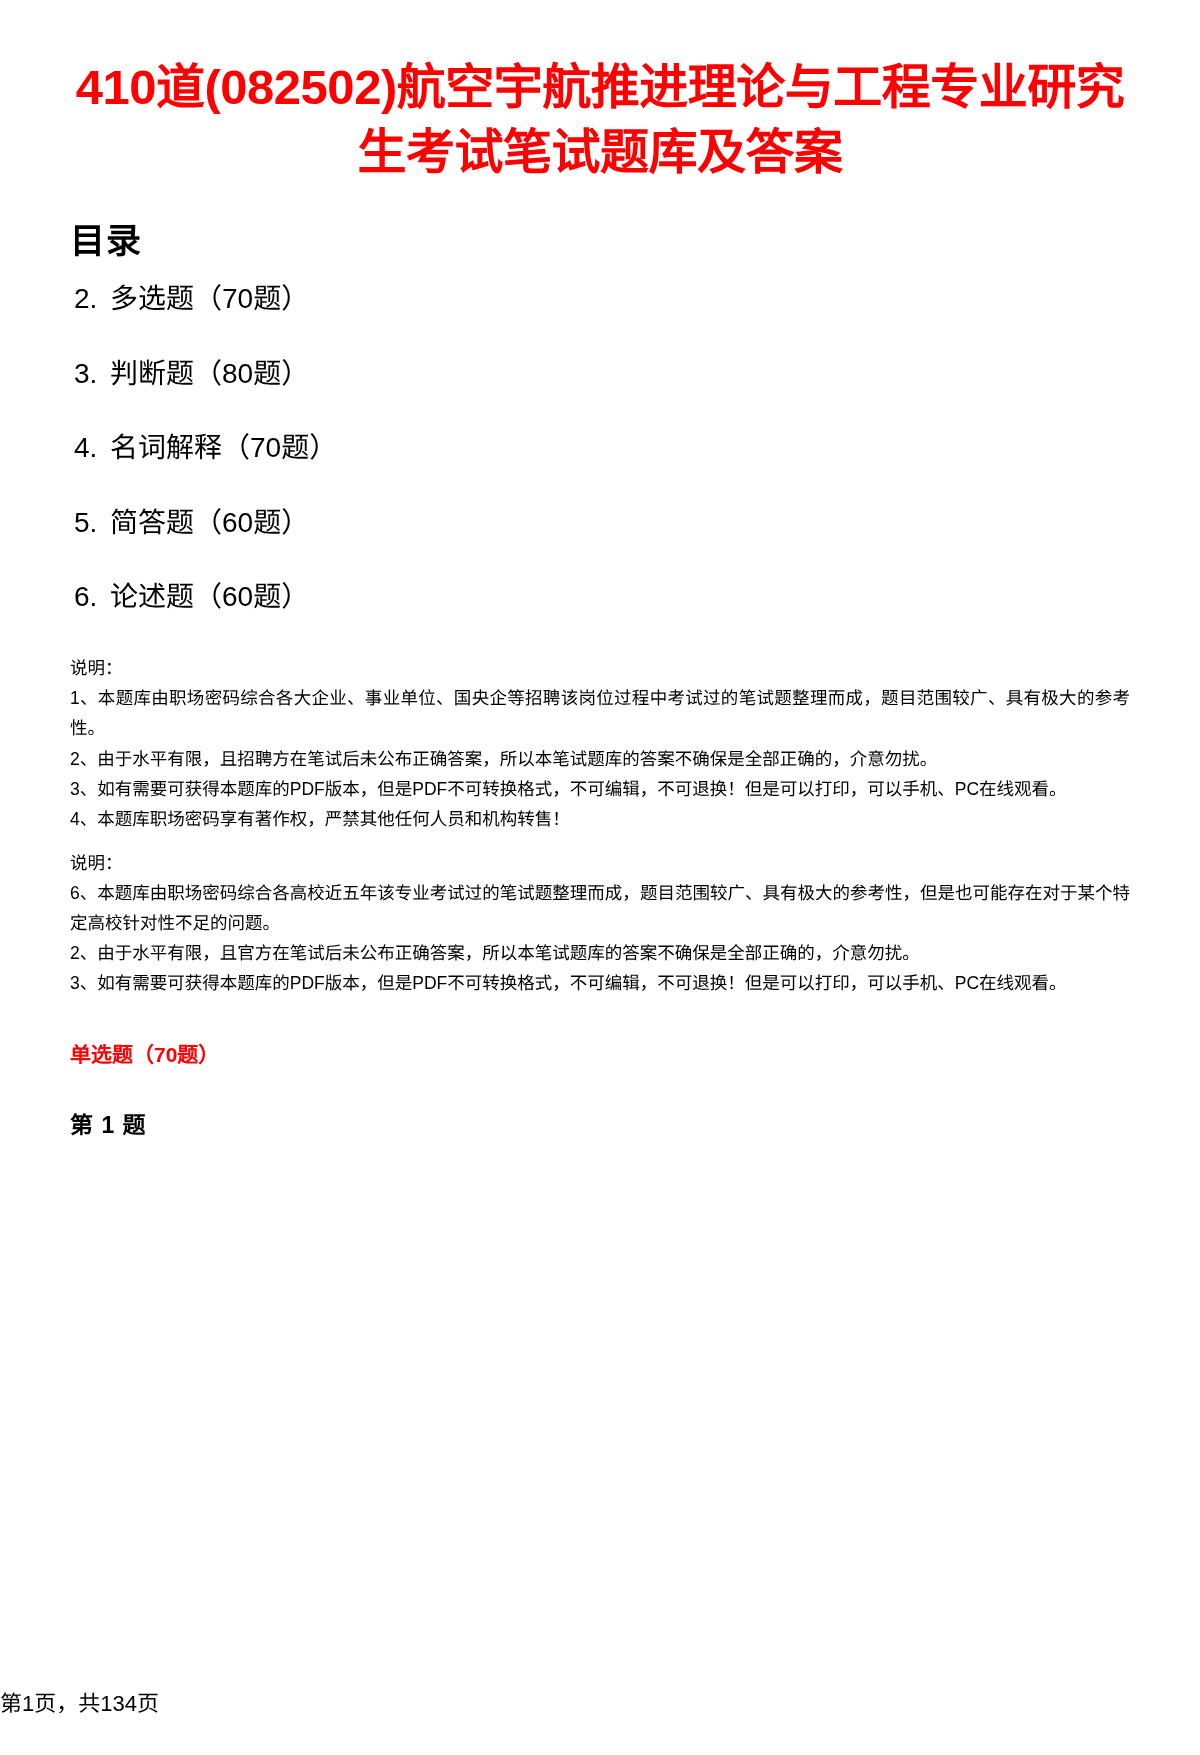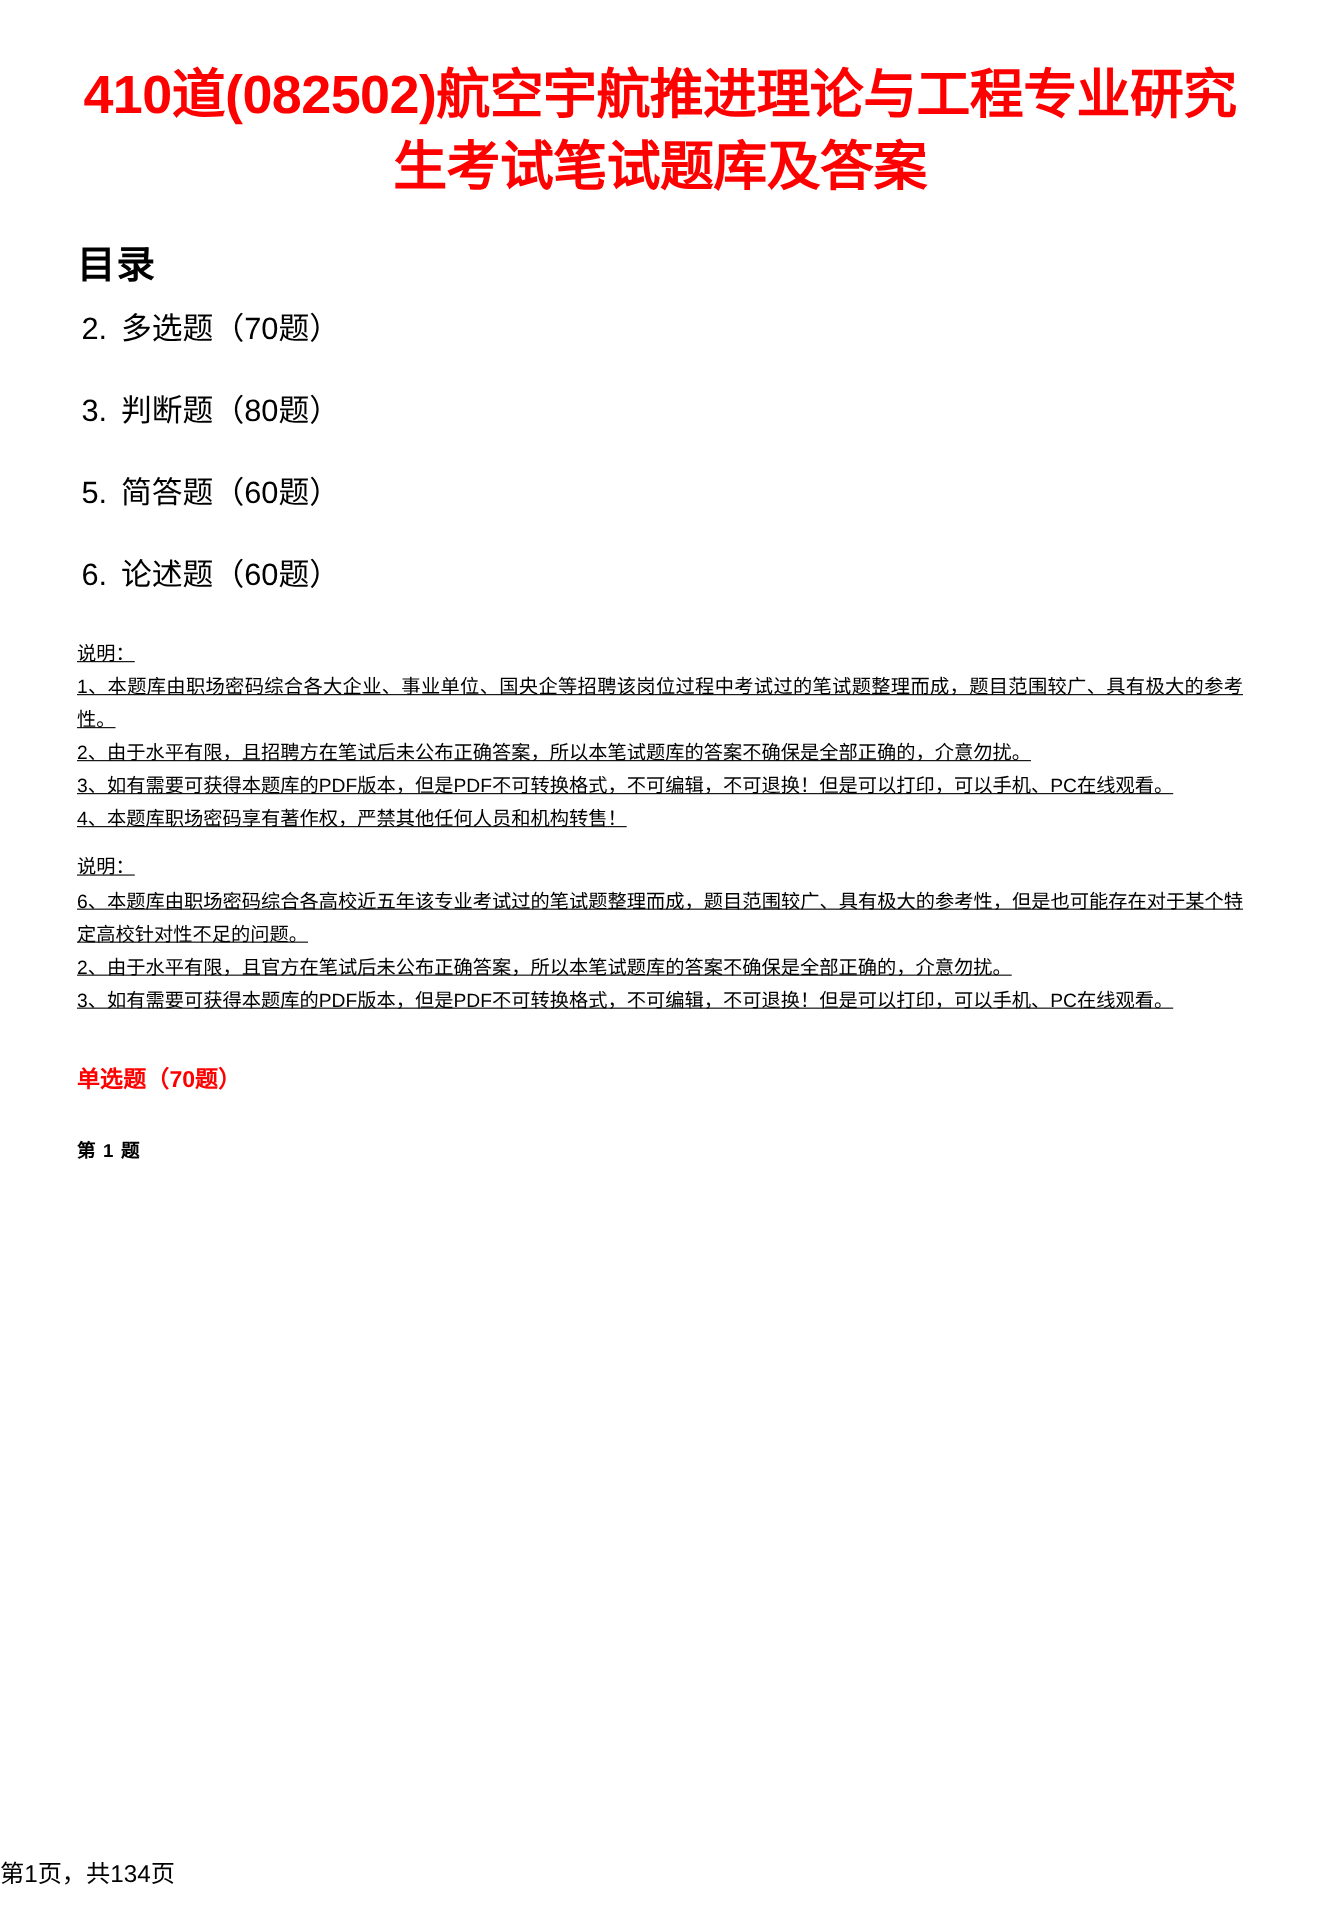--- a/index.html
+++ b/index.html
@@ -52,34 +52,33 @@
     min-width: 36px;
   }
   .notes {
     font-size: 17.5px;
     line-height: 1.72;
     margin: 14px 0 0 0;
   }
   .notes p {
     margin: 0;
     text-align: justify;
-    text-decoration: underline;
   }
   .notes .label {
     margin: 0;
   }
   .section-title {
     color: #ff0000;
     font-weight: bold;
     font-size: 21px;
     margin: 40px 0 0 0;
   }
   .question-no {
     font-weight: bold;
-    font-size: 17px;
+    font-size: 23px;
     margin: 38px 0 0 0;
     letter-spacing: 1px;
   }
   .footer {
     position: absolute;
     left: 0;
     right: 0;
     bottom: 38px;
     text-align: left;
     font-size: 22px;
@@ -93,20 +92,23 @@
   <h1 class="doc-title">410道(082502)航空宇航推进理论与工程专业研究生考试笔试题库及答案</h1>
 
   <h2 class="toc-heading">目录</h2>
 
   <ol class="toc-list">
     <li>
       <span class="num">2.</span><span>多选题（70题）</span>
     </li>
     <li>
       <span class="num">3.</span><span>判断题（80题）</span>
+    </li>
+    <li>
+      <span class="num">4.</span><span>名词解释（70题）</span>
     </li>
     <li>
       <span class="num">5.</span><span>简答题（60题）</span>
     </li>
     <li>
       <span class="num">6.</span><span>论述题（60题）</span>
     </li>
   </ol>
 
   <div class="notes">

